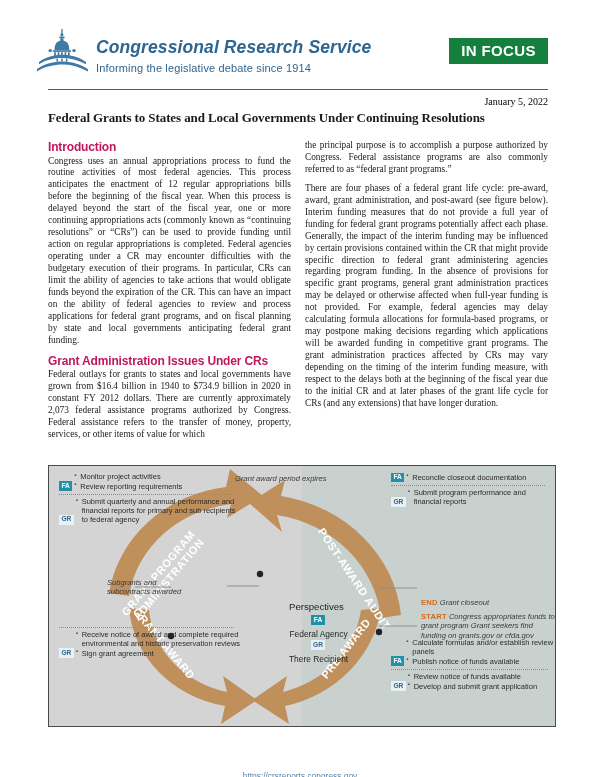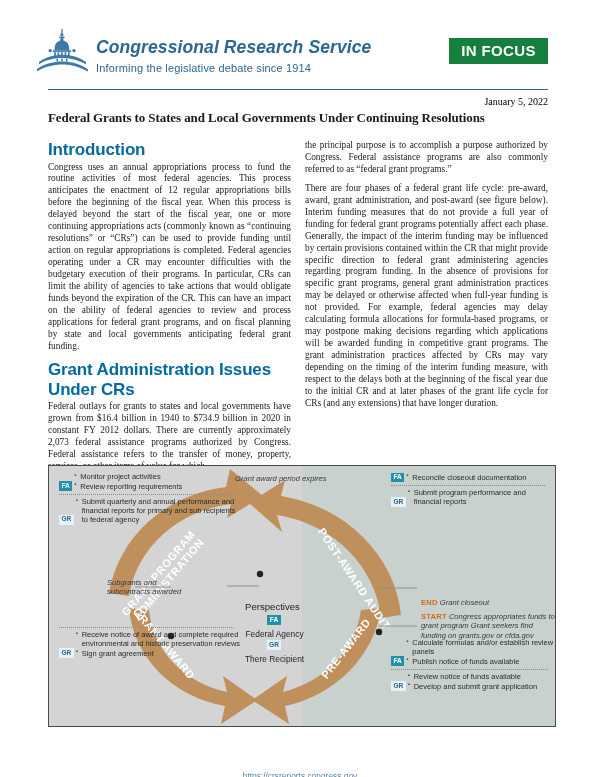--- a/index.html
+++ b/index.html
@@ -71,22 +71,22 @@
 
   
   .columns {
     display: flex;
     gap: 14px;
     margin: 14px 22px 0 18px;
   }
   .col { width: 266px; }
   h2.section {
     font-family: "Liberation Sans", sans-serif;
-    color: #0369a1;
-    font-size: 17px;
+    color: #be185d;
+    font-size: 12px;
     font-weight: bold;
     margin: 0 0 1px 0;
     line-height: 1.2;
     letter-spacing: -0.15px;
   }
   .col p {
     margin: 0 0 7px 0;
     font-size: 9.3px;
     line-height: 1.285;
     text-align: justify;
@@ -162,20 +162,21 @@
     color: #d06b1f;
     letter-spacing: 0.2px;
   }
 
   .persp {
     position: absolute;
     font-family: "Liberation Sans", sans-serif;
     font-size: 8.4px;
     color: #1f1f1f;
     line-height: 1.45;
+    margin-left: 44px;
   }
   .persp .title { font-size: 9.6px; margin-bottom: 1px; }
   .persp .pr { display: flex; align-items: center; gap: 3px; flex-direction: column; }
 
   
   .footer {
     position: absolute;
     left: 0; right: 0; bottom: 24px;
     text-align: center;
     font-family: "Liberation Sans", sans-serif;

